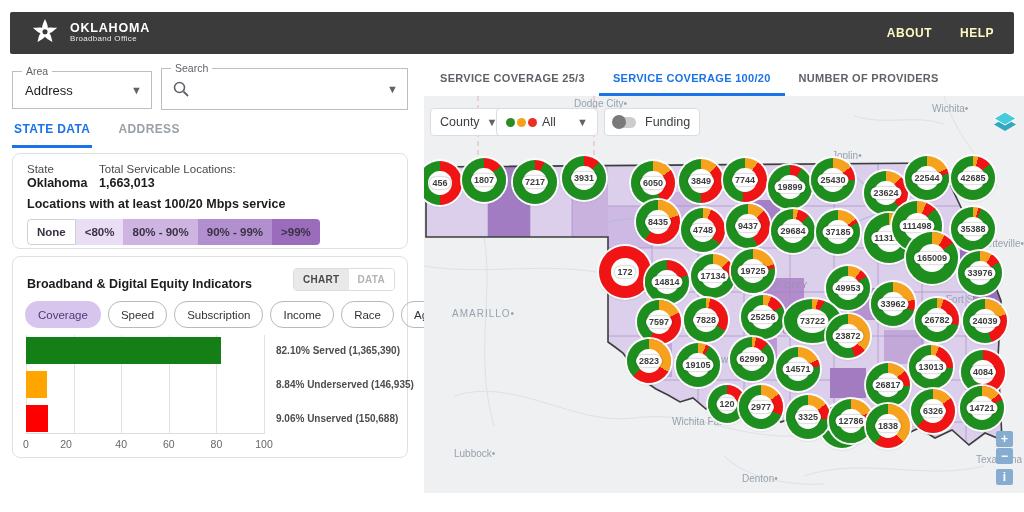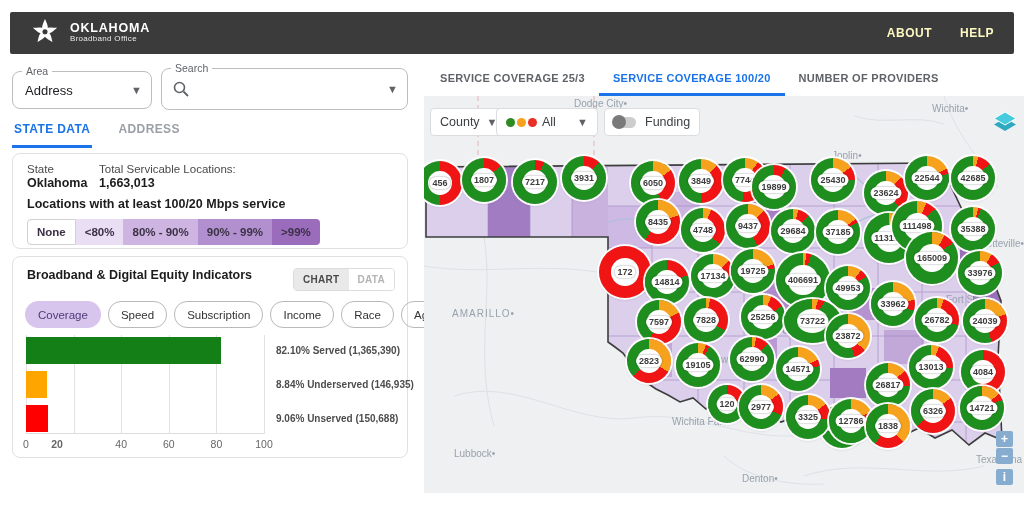--- a/index.html
+++ b/index.html
@@ -9,21 +9,21 @@
   .hdr{position:absolute;left:10px;top:12px;width:1004px;height:42px;background:#3b3b3b;
        display:flex;align-items:center;padding:0 20px;box-sizing:border-box;border-radius:2px;}
   .brand{display:flex;align-items:center;gap:10px;}
   .brand-txt{display:flex;flex-direction:column;line-height:1.1;}
   .brand-1{color:#fff;font-size:12.5px;font-weight:bold;letter-spacing:.8px;}
   .brand-2{color:#e8e8e8;font-size:8px;letter-spacing:.3px;}
   .hnav{margin-left:auto;display:flex;gap:28px;}
   .navlink{color:#fef9c3;font-size:12px;font-weight:bold;letter-spacing:.5px;cursor:pointer;}
   
   .lpanel{position:absolute;left:10px;top:60px;width:400px;height:446px;}
-  .fld{position:absolute;border:1px solid #bdbdbd;border-radius:8px;background:#fff;box-sizing:border-box;padding-left:36px;}
+  .fld{position:absolute;border:1px solid #bdbdbd;border-radius:0;background:#fff;box-sizing:border-box;padding-left:36px;}
   .fld .flabel{position:absolute;top:-7px;left:9px;background:#fff;padding:0 4px;font-size:10.5px;color:#5f6368;}
   .fld .caret{position:absolute;right:9px;top:50%;transform:translateY(-50%);color:#5f6368;font-size:11px;}
   .fld-area{left:2px;top:11px;width:140px;height:38px;}
   .fld-area .fval{position:absolute;left:12px;top:50%;transform:translateY(-50%);font-size:13px;color:#202124;}
   .fld-search{left:151px;top:8px;width:247px;height:42px;}
   .fld-search input{position:absolute;left:36px;top:6px;width:180px;height:28px;border:none;outline:none;font-size:13px;background:transparent;}
   .mag{position:absolute;left:10px;top:11px;}
   .ltabs{position:absolute;left:2px;top:58px;display:flex;gap:24px;}
   .ltab{font-size:12px;font-weight:bold;letter-spacing:.4px;color:#9aa0a6;padding:4px 2px 9px 2px;border-bottom:3px solid transparent;cursor:pointer;}
   .ltab.act{color:#1a73e8;border-bottom-color:#1a73e8;}
@@ -31,21 +31,21 @@
   .card1{top:93px;height:96px;padding:9px 14px;}
   .c1grid{display:grid;grid-template-columns:68px auto;column-gap:4px;row-gap:1px;}
   .c1lab{font-size:11.5px;color:#4a4a4a;}
   .c1val{font-size:12.5px;font-weight:bold;color:#1c1c1c;}
   .c1sub{margin-top:7px;font-size:12.5px;font-weight:bold;color:#1c1c1c;}
   .seg{margin-top:8px;display:inline-flex;height:26px;border-radius:4px;overflow:visible;}
   .segc{display:flex;align-items:center;padding:0 9px;font-size:11.5px;font-weight:bold;color:#3a3145;}
   .segc.first{background:#fff;border:1px solid #d0d0d0;border-radius:4px 0 0 4px;}
   .segc.last{border-radius:0 4px 4px 0;}
   .card2{top:196px;height:202px;}
-  .c2head{display:flex;align-items:flex-start;padding:11px 12px 0 14px;gap:20px;}
+  .c2head{display:flex;align-items:flex-end;padding:11px 12px 0 14px;gap:20px;}
   .c2title{font-size:12.5px;font-weight:bold;color:#1c1c1c;}
   .tgl{margin-left:auto;display:flex;border:1px solid #dadce0;border-radius:4px;overflow:hidden;}
   .tglb{padding:5px 9px;font-size:10px;font-weight:bold;letter-spacing:.3px;background:#fff;color:#b4b4b4;cursor:pointer;}
   .tglb.act{background:#e9e9e9;color:#4a4a4a;}
   .chips{display:flex;gap:7px;padding:10px 0 0 12px;}
   .chip{height:25px;display:flex;align-items:center;padding:0 12px;border:1px solid #b9b9b9;border-radius:13px;font-size:11.5px;color:#333;cursor:pointer;white-space:nowrap;}
   .chip.act{background:#d8c5ee;border-color:#d8c5ee;color:#503a78;}
   .c2chart{position:absolute;left:13px;top:78px;width:370px;height:118px;padding-left:44px;}
   .plot{position:absolute;left:0;top:0;width:238px;height:99px;}
   .vl{position:absolute;top:0;bottom:0;width:1px;background:#e2e2e2;}
@@ -184,21 +184,21 @@
             <div class="bar" style="top: 2px; left: 0px; width: 195.398px; background: rgb(21, 127, 23);"></div>
             <div class="bar" style="top: 36px; left: 0px; width: 21.0392px; background: rgb(255, 165, 0);"></div>
             <div class="bar" style="top: 70px; left: 0px; width: 21.5628px; background: rgb(255, 0, 0);"></div>
           </div>
         <div class="blabels">
             <div class="blab" style="top: 10px;">82.10% Served (1,365,390)</div>
             <div class="blab" style="top: 44px;">8.84% Underserved (146,935)</div>
             <div class="blab" style="top: 78px;">9.06% Unserved (150,688)</div>
           </div>
       <span class="tick" style="left: 0px;">0</span>
-          <span class="tick" style="left: 31px; font-weight: bold;">20</span>
+          <span class="tick" style="left: 40px;">20</span>
           <span class="tick" style="left: 95.2px;">40</span>
           <span class="tick" style="left: 142.8px;">60</span>
           <span class="tick" style="left: 190.4px;">80</span>
           <span class="tick" style="left: 238px;">100</span>
         </div>
     </div>
   </div>
 
   <div class="maptabs">
       <div class="mtab">SERVICE COVERAGE 25/3</div>
@@ -300,21 +300,21 @@
         </div>
         <div class="donut" style="width: 44px; height: 44px; left: 207px; top: 65px; background: conic-gradient(rgb(246, 162, 29) 0%, rgb(246, 162, 29) 15%, rgb(240, 20, 20) 15%, rgb(240, 20, 20) 43%, rgb(30, 142, 30) 43%, rgb(30, 142, 30) 100%);">
           <span class="pill">6050</span>
         </div>
         <div class="donut" style="width: 44px; height: 44px; left: 255px; top: 63px; background: conic-gradient(rgb(246, 162, 29) 0%, rgb(246, 162, 29) 13%, rgb(240, 20, 20) 13%, rgb(240, 20, 20) 50%, rgb(30, 142, 30) 50%, rgb(30, 142, 30) 100%);">
           <span class="pill">3849</span>
         </div>
         <div class="donut" style="width: 44px; height: 44px; left: 299px; top: 62px; background: conic-gradient(rgb(246, 162, 29) 0%, rgb(246, 162, 29) 10%, rgb(240, 20, 20) 10%, rgb(240, 20, 20) 52%, rgb(30, 142, 30) 52%, rgb(30, 142, 30) 100%);">
           <span class="pill">7744</span>
         </div>
-        <div class="donut" style="width: 44px; height: 44px; left: 328px; top: 69px; background: conic-gradient(rgb(240, 20, 20) 0%, rgb(240, 20, 20) 9%, rgb(30, 142, 30) 9%, rgb(30, 142, 30) 100%);">
+        <div class="donut" style="width: 44px; height: 44px; left: 344px; top: 69px; background: conic-gradient(rgb(240, 20, 20) 0%, rgb(240, 20, 20) 9%, rgb(30, 142, 30) 9%, rgb(30, 142, 30) 100%);">
           <span class="pill">19899</span>
         </div>
         <div class="donut" style="width: 44px; height: 44px; left: 387px; top: 62px; background: conic-gradient(rgb(246, 162, 29) 0%, rgb(246, 162, 29) 15%, rgb(240, 20, 20) 15%, rgb(240, 20, 20) 25%, rgb(30, 142, 30) 25%, rgb(30, 142, 30) 100%);">
           <span class="pill">25430</span>
         </div>
         <div class="donut" style="width: 44px; height: 44px; left: 440px; top: 75px; background: conic-gradient(rgb(246, 162, 29) 0%, rgb(246, 162, 29) 12%, rgb(240, 20, 20) 12%, rgb(240, 20, 20) 38%, rgb(30, 142, 30) 38%, rgb(30, 142, 30) 100%);">
           <span class="pill">23624</span>
         </div>
         <div class="donut" style="width: 44px; height: 44px; left: 481px; top: 60px; background: conic-gradient(rgb(246, 162, 29) 0%, rgb(246, 162, 29) 18%, rgb(240, 20, 20) 18%, rgb(240, 20, 20) 22%, rgb(30, 142, 30) 22%, rgb(30, 142, 30) 100%);">
           <span class="pill">22544</span>
@@ -356,23 +356,20 @@
           <span class="pill">172</span>
         </div>
         <div class="donut" style="width: 44px; height: 44px; left: 221px; top: 164px; background: conic-gradient(rgb(240, 20, 20) 0%, rgb(240, 20, 20) 20%, rgb(30, 142, 30) 20%, rgb(30, 142, 30) 100%);">
           <span class="pill">14814</span>
         </div>
         <div class="donut" style="width: 44px; height: 44px; left: 267px; top: 158px; background: conic-gradient(rgb(246, 162, 29) 0%, rgb(246, 162, 29) 13%, rgb(240, 20, 20) 13%, rgb(240, 20, 20) 25%, rgb(30, 142, 30) 25%, rgb(30, 142, 30) 100%);">
           <span class="pill">17134</span>
         </div>
         <div class="donut" style="width: 44px; height: 44px; left: 307px; top: 153px; background: conic-gradient(rgb(246, 162, 29) 0%, rgb(246, 162, 29) 20%, rgb(240, 20, 20) 20%, rgb(240, 20, 20) 23%, rgb(30, 142, 30) 23%, rgb(30, 142, 30) 100%);">
           <span class="pill">19725</span>
-        </div>
-        <div class="donut" style="width: 54px; height: 54px; left: 352px; top: 157px; background: conic-gradient(rgb(246, 162, 29) 0%, rgb(246, 162, 29) 2%, rgb(240, 20, 20) 2%, rgb(240, 20, 20) 5%, rgb(30, 142, 30) 5%, rgb(30, 142, 30) 100%);">
-          <span class="pill">406691</span>
         </div>
         <div class="donut" style="width: 44px; height: 44px; left: 402px; top: 170px; background: conic-gradient(rgb(246, 162, 29) 0%, rgb(246, 162, 29) 10%, rgb(240, 20, 20) 10%, rgb(240, 20, 20) 16%, rgb(30, 142, 30) 16%, rgb(30, 142, 30) 100%);">
           <span class="pill">49953</span>
         </div>
         <div class="donut" style="width: 44px; height: 44px; left: 447px; top: 186px; background: conic-gradient(rgb(246, 162, 29) 0%, rgb(246, 162, 29) 22%, rgb(240, 20, 20) 22%, rgb(240, 20, 20) 30%, rgb(30, 142, 30) 30%, rgb(30, 142, 30) 100%);">
           <span class="pill">33962</span>
         </div>
         <div class="donut" style="width: 44px; height: 44px; left: 491px; top: 202px; background: conic-gradient(rgb(246, 162, 29) 0%, rgb(246, 162, 29) 5%, rgb(240, 20, 20) 5%, rgb(240, 20, 20) 29%, rgb(30, 142, 30) 29%, rgb(30, 142, 30) 100%);">
           <span class="pill">26782</span>
         </div>

